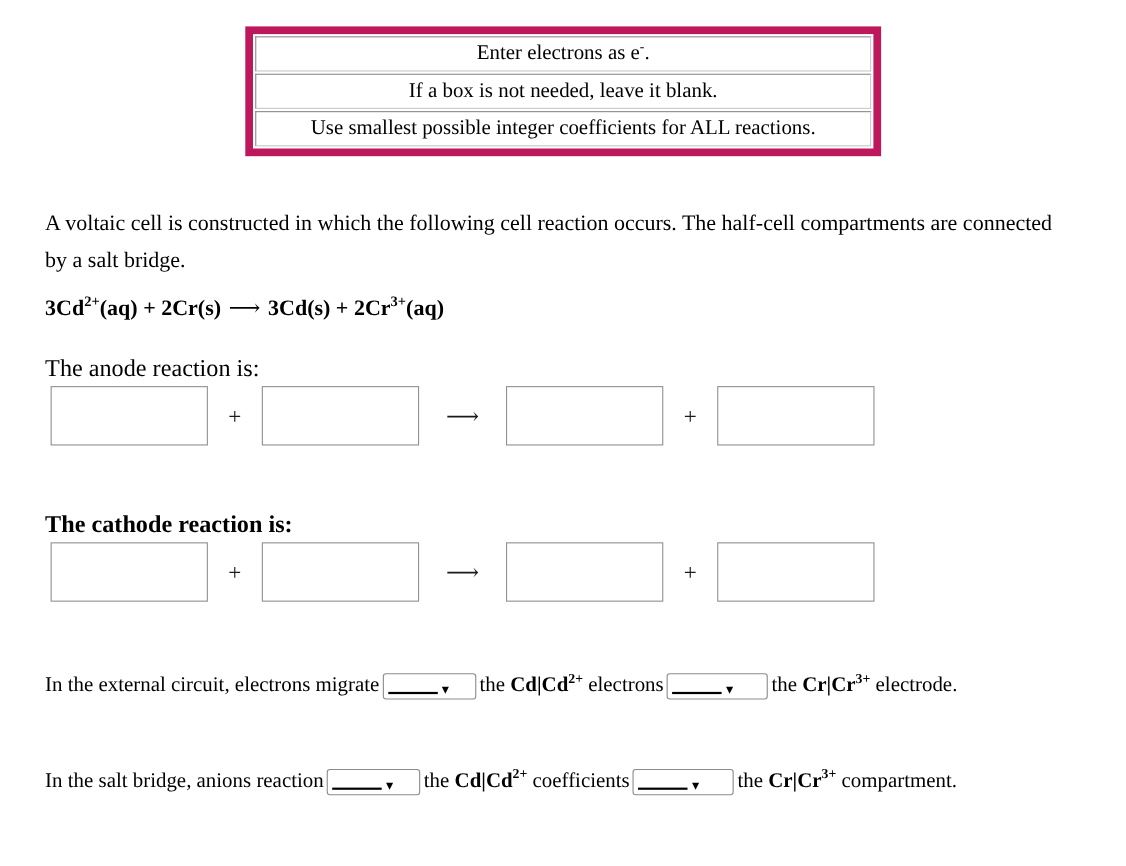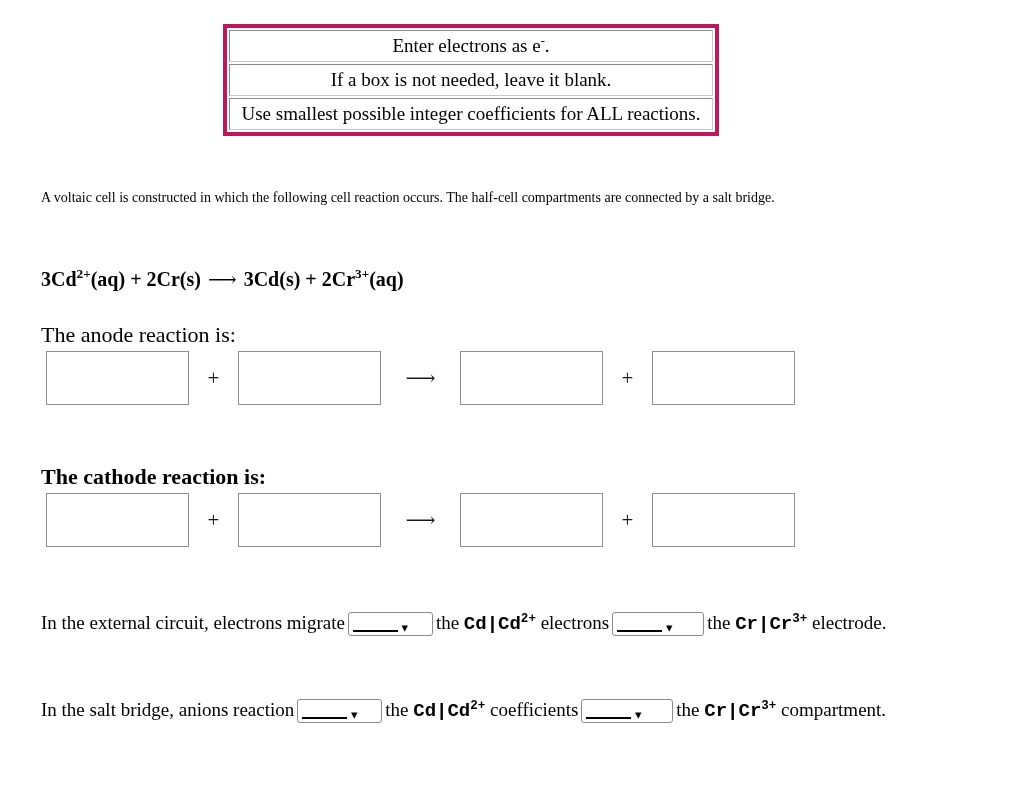--- a/index.html
+++ b/index.html
@@ -14,22 +14,22 @@
     font-family: "Liberation Serif", "DejaVu Serif", serif;
     color: #000000;
     overflow: hidden;
   }
 
   
   .instruction-table {
     position: absolute;
     left: 223px;
     top: 24px;
-    width: 496px;
-    border: 4px solid #be185d;
+    width: 578px;
+    border: 7px solid #be185d;
     border-collapse: separate;
     border-spacing: 2px;
     background: #ffffff;
   }
   .instruction-table td {
     border: 1px solid #9a9a9a;
     border-top-color: #8a8a8a;
     border-left-color: #8a8a8a;
     border-right-color: #c8c8c8;
     border-bottom-color: #c8c8c8;
@@ -42,22 +42,22 @@
   }
   sup {
     font-size: 0.66em;
     vertical-align: super;
     line-height: 0;
   }
 
   
   .para {
     position: absolute;
-    font-size: 14px;
-    line-height: 24px;
+    font-size: 20px;
+    line-height: 34px;
   }
   #intro-paragraph {
     left: 41px;
     top: 186px;
     width: 940px;
   }
   .equation {
     position: absolute;
     left: 41px;
     top: 267px;
@@ -157,21 +157,21 @@
     text-align: center;
     font-family: "DejaVu Sans", sans-serif;
     font-size: 13px;
     font-weight: bold;
     vertical-align: 1px;
     color: #000000;
   }
   .w-narrow { width: 85px; }
   .w-wide { width: 92px; }
 
-  .chem { font-weight: bold; white-space: nowrap; font-family: Liberation Mono, monospace; }
+  .chem { font-weight: bold; white-space: nowrap; }
 </style>
 </head>
 <body>
 
 <table class="instruction-table">
   <tbody>
       <tr>
     <td>
       <span>Enter electrons as e</span><sup>-</sup><span>.</span>
     </td>

